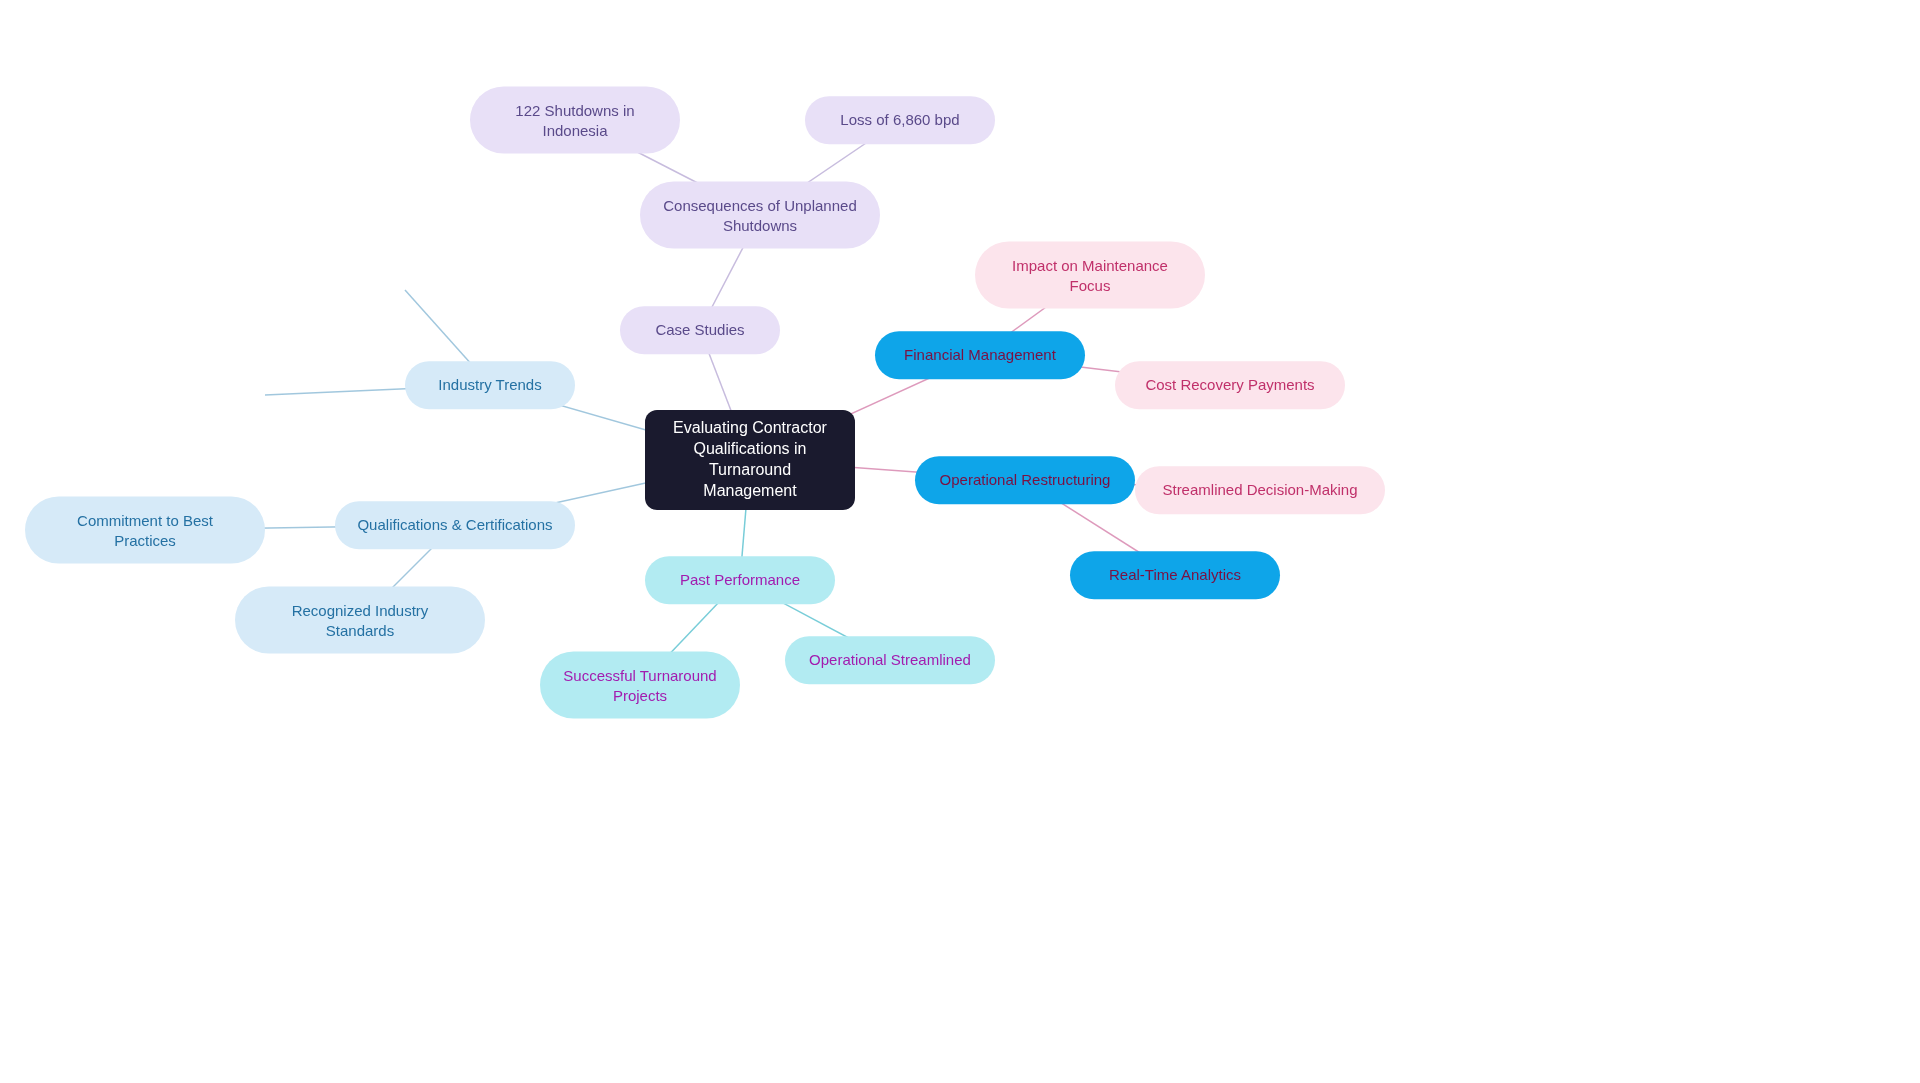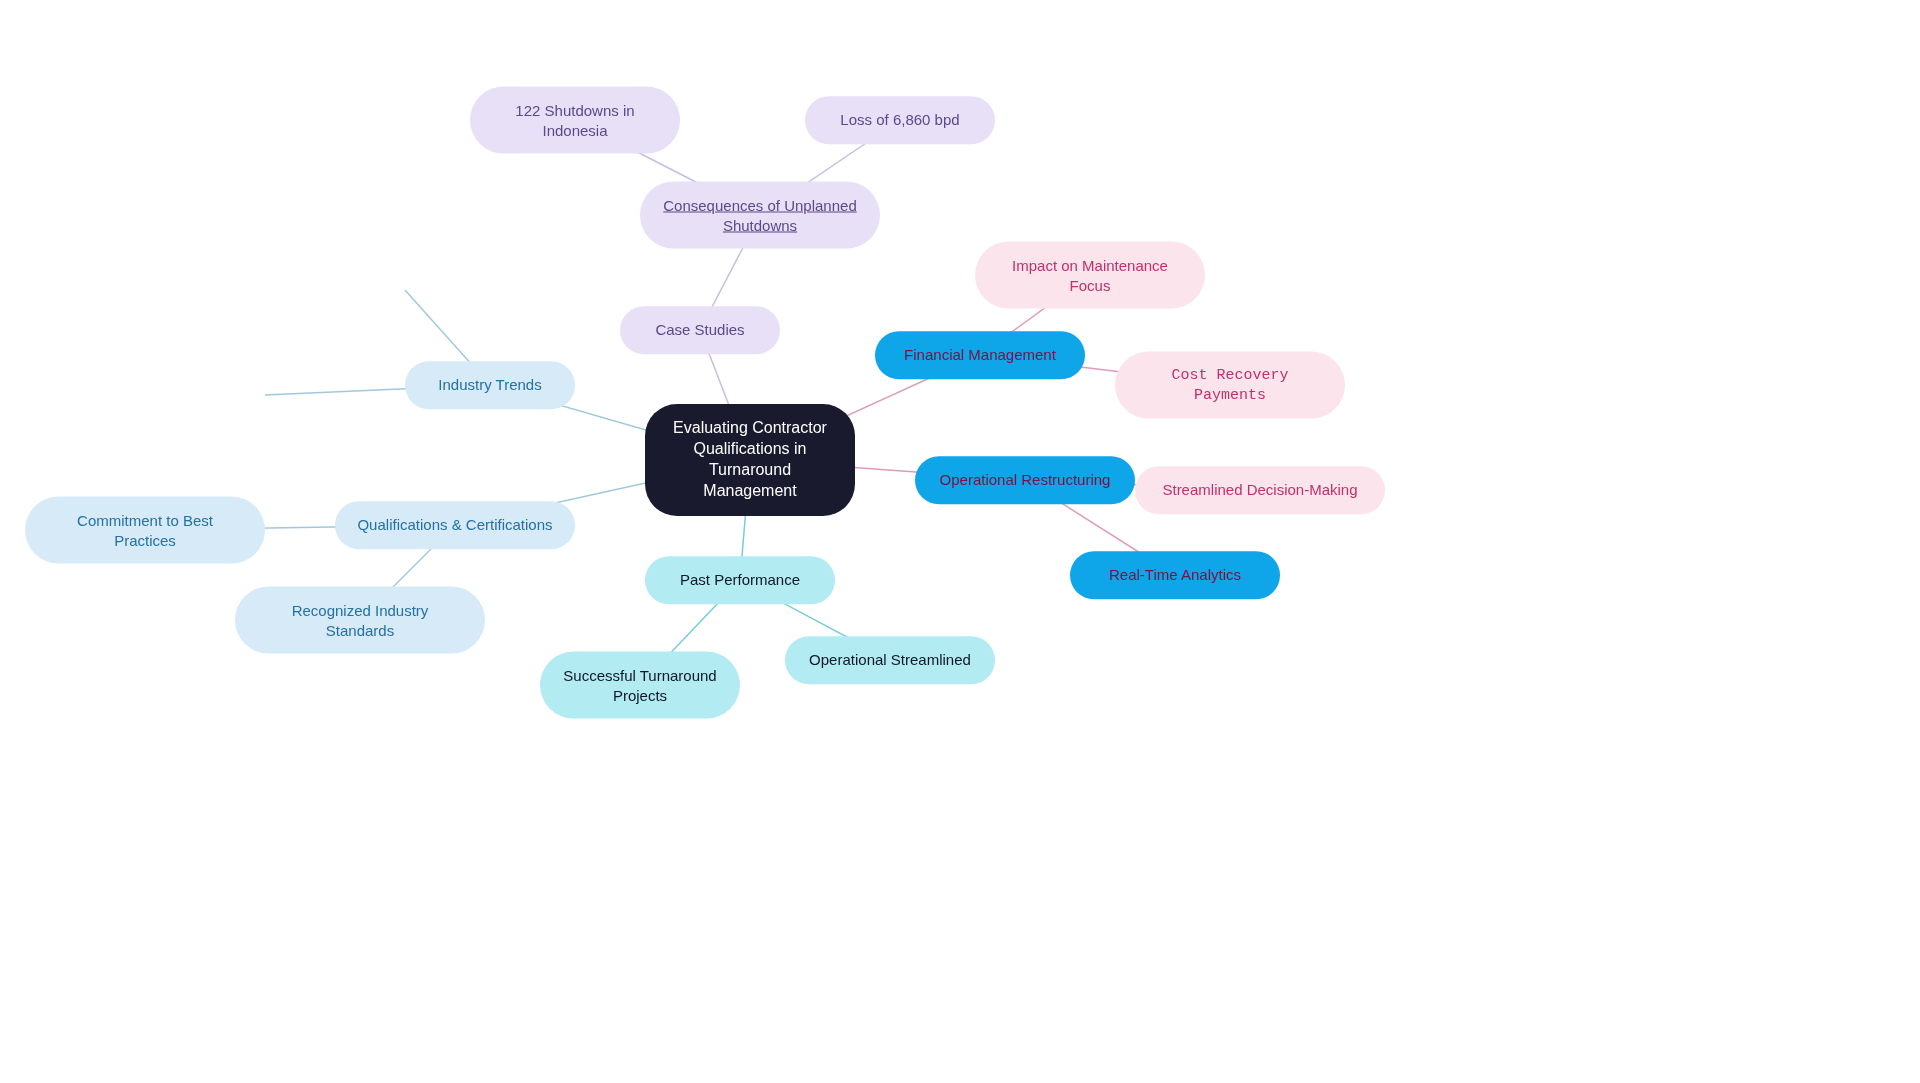--- a/index.html
+++ b/index.html
@@ -33,22 +33,22 @@
       font-size: 15px;
       line-height: 1.3;
       padding: 14px 22px;
       transform: translate(-50%, -50%);
     }
     .node-center {
       background: #1a1a2e;
       color: #ffffff;
       font-size: 16px;
       width: 210px;
-      height: 112px;
-      border-radius: 32px;
+      height: 100px;
+      border-radius: 12px;
       padding: 12px 18px;
     }
     .node-purple-light {
       background: #e8e0f7;
       color: #5a4a8a;
       border: none;
     }
     .node-blue-light {
       background: #d6eaf8;
       color: #2471a3;
@@ -59,21 +59,21 @@
       color: #c0306a;
       border: none;
     }
     .node-pink-medium {
       background: #0ea5e9;
       color: #7b1142;
       border: none;
     }
     .node-teal-light {
       background: #b2ebf2;
-      color: #0f172a;
+      color: #a21caf;
       border: none;
     }
   </style>
 </head>
 <body>
 
 <div id="mind-map-container">
   <svg id="connections">
       <line x1="750" y1="460" x2="700" y2="330" stroke="#b0a0d0" stroke-width="1.5" opacity="0.7"></line>
       <line x1="700" y1="330" x2="760" y2="215" stroke="#b0a0d0" stroke-width="1.5" opacity="0.7"></line>
@@ -90,29 +90,29 @@
       <line x1="740" y1="580" x2="890" y2="660" stroke="#40b8c8" stroke-width="1.5" opacity="0.7"></line>
       <line x1="750" y1="460" x2="980" y2="355" stroke="#d070a0" stroke-width="1.5" opacity="0.7"></line>
       <line x1="980" y1="355" x2="1090" y2="275" stroke="#d070a0" stroke-width="1.5" opacity="0.7"></line>
       <line x1="980" y1="355" x2="1230" y2="385" stroke="#d070a0" stroke-width="1.5" opacity="0.7"></line>
       <line x1="750" y1="460" x2="1025" y2="480" stroke="#d070a0" stroke-width="1.5" opacity="0.7"></line>
       <line x1="1025" y1="480" x2="1260" y2="490" stroke="#d070a0" stroke-width="1.5" opacity="0.7"></line>
       <line x1="1025" y1="480" x2="1175" y2="575" stroke="#d070a0" stroke-width="1.5" opacity="0.7"></line>
     </svg>
 <div class="node node-center" style="left: 750px; top: 460px;">Evaluating Contractor Qualifications in Turnaround Management</div>
     <div class="node node-purple-light" style="left: 700px; top: 330px; width: 160px;">Case Studies</div>
-    <div class="node node-purple-light" style="left: 760px; top: 215px; width: 240px; text-decoration: underline;">Consequences of Unplanned Shutdowns</div>
+    <div class="node node-purple-light" style="left: 760px; top: 215px; width: 240px;">Consequences of Unplanned Shutdowns</div>
     <div class="node node-purple-light" style="left: 575px; top: 120px; width: 210px;">122 Shutdowns in Indonesia</div>
     <div class="node node-purple-light" style="left: 900px; top: 120px; width: 190px;">Loss of 6,860 bpd</div>
     <div class="node node-blue-light" style="left: 490px; top: 385px; width: 170px;">Industry Trends</div>
     <div class="node node-blue-light" style="left: 455px; top: 525px; width: 240px;">Qualifications &amp; Certifications</div>
     <div class="node node-blue-light" style="left: 145px; top: 530px; width: 240px;">Commitment to Best Practices</div>
     <div class="node node-blue-light" style="left: 360px; top: 620px; width: 250px;">Recognized Industry Standards</div>
     <div class="node node-teal-light" style="left: 740px; top: 580px; width: 190px;">Past Performance</div>
     <div class="node node-teal-light" style="left: 640px; top: 685px; width: 200px;">Successful Turnaround Projects</div>
     <div class="node node-teal-light" style="left: 890px; top: 660px; width: 210px;">Operational Streamlined</div>
     <div class="node node-pink-medium" style="left: 980px; top: 355px; width: 210px;">Financial Management</div>
     <div class="node node-pink-light" style="left: 1090px; top: 275px; width: 230px;">Impact on Maintenance Focus</div>
-    <div class="node node-pink-light" style="left: 1230px; top: 385px; width: 230px; font-family: Liberation Mono, monospace;">Cost Recovery Payments</div>
+    <div class="node node-pink-light" style="left: 1230px; top: 385px; width: 230px;">Cost Recovery Payments</div>
     <div class="node node-pink-medium" style="left: 1025px; top: 480px; width: 220px;">Operational Restructuring</div>
     <div class="node node-pink-light" style="left: 1260px; top: 490px; width: 250px;">Streamlined Decision-Making</div>
     <div class="node node-pink-medium" style="left: 1175px; top: 575px; width: 210px; text-align: center;">Real-Time Analytics</div>
   </div>
 
 </body></html>

